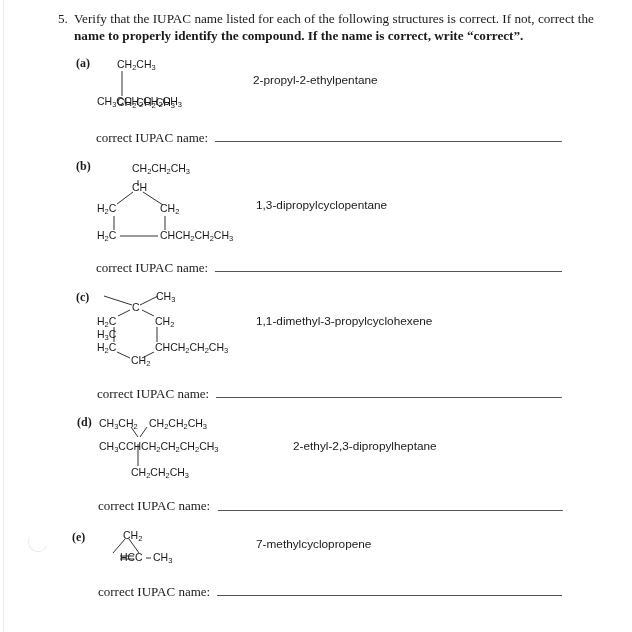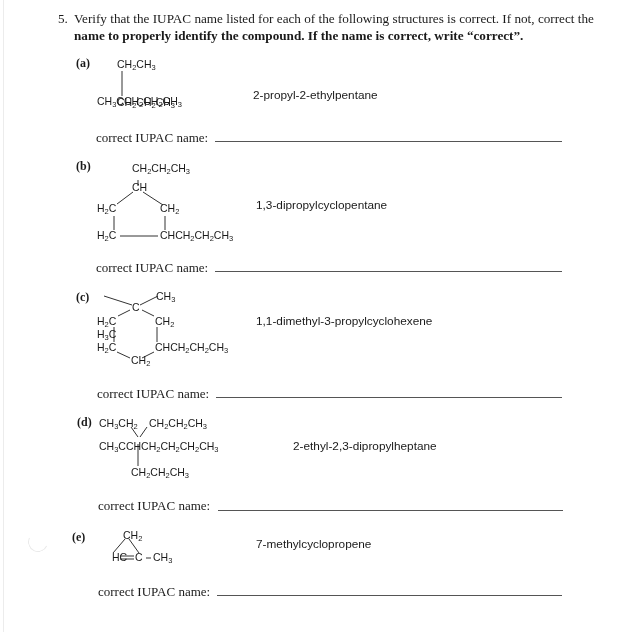--- a/index.html
+++ b/index.html
@@ -58,21 +58,21 @@
   <line x1="120" y1="556" x2="134" y2="556"></line>
   <line x1="120" y1="559" x2="134" y2="559"></line>
   <line x1="146" y1="558" x2="151" y2="558"></line>
 </svg>
 
 <div>
   <div class="abs serif label" style="left:76px; top:56px;">(a)</div>
   <div class="abs sans chem" style="left:117px; top:58px;">CH<sub>2</sub>CH<sub>3</sub></div>
   <div class="abs sans chem" style="left:97px; top:95px;">CH<sub>3</sub>CCH<sub>2</sub>CH<sub>2</sub>CH<sub>3</sub></div>
   <div class="abs sans chem" style="left:117px; top:96px;">CH<sub>2</sub>CH<sub>2</sub>CH<sub>3</sub></div>
-  <div class="abs sans given" style="left:253px; top:88px;">2-propyl-2-ethylpentane</div>
+  <div class="abs sans given" style="left:253px; top:73px;">2-propyl-2-ethylpentane</div>
   <div class="abs serif answer-label" style="left:96px; top:130px;">correct IUPAC name:</div>
   <div class="line" style="left:215px; top:141px; width:347px;"></div>
 </div>
 
 <div>
   <div class="abs serif label" style="left:76px; top:159px;">(b)</div>
   <div class="abs sans chem" style="left:132px; top:162px;">CH<sub>2</sub>CH<sub>2</sub>CH<sub>3</sub></div>
   <div class="abs sans chem" style="left:132px; top:181px;">CH</div>
   <div class="abs sans chem" style="left:97px; top:202px;">H<sub>2</sub>C</div>
   <div class="abs sans chem" style="left:160px; top:202px;">CH<sub>2</sub></div>
@@ -105,19 +105,19 @@
   <div class="abs sans chem" style="left:99px; top:440px;">CH<sub>3</sub>CCHCH<sub>2</sub>CH<sub>2</sub>CH<sub>2</sub>CH<sub>3</sub></div>
   <div class="abs sans chem" style="left:131px; top:466px;">CH<sub>2</sub>CH<sub>2</sub>CH<sub>3</sub></div>
   <div class="abs sans given" style="left:257px; top:439px;margin-left:36px;">2-ethyl-2,3-dipropylheptane</div>
   <div class="abs serif answer-label" style="left:98px; top:498px;">correct IUPAC name:</div>
   <div class="line" style="left:218px; top:510px; width:345px;"></div>
 </div>
 
 <div>
   <div class="abs serif label" style="left:72px; top:530px;">(e)</div>
   <div class="abs sans chem" style="left:123px; top:529px;">CH<sub>2</sub></div>
-  <div class="abs sans chem" style="left:112px; top:551px;">HC</div>
+  <div class="abs sans chem" style="left:120px; top:551px;">HC</div>
   <div class="abs sans chem" style="left:135px; top:551px;">C</div>
   <div class="abs sans chem" style="left:153px; top:551px;">CH<sub>3</sub></div>
   <div class="abs sans given" style="left:256px; top:537px;">7-methylcyclopropene</div>
   <div class="abs serif answer-label" style="left:98px; top:584px;">correct IUPAC name:</div>
   <div class="line" style="left:217px; top:595px; width:345px;"></div>
 </div>
 
 </body></html>

